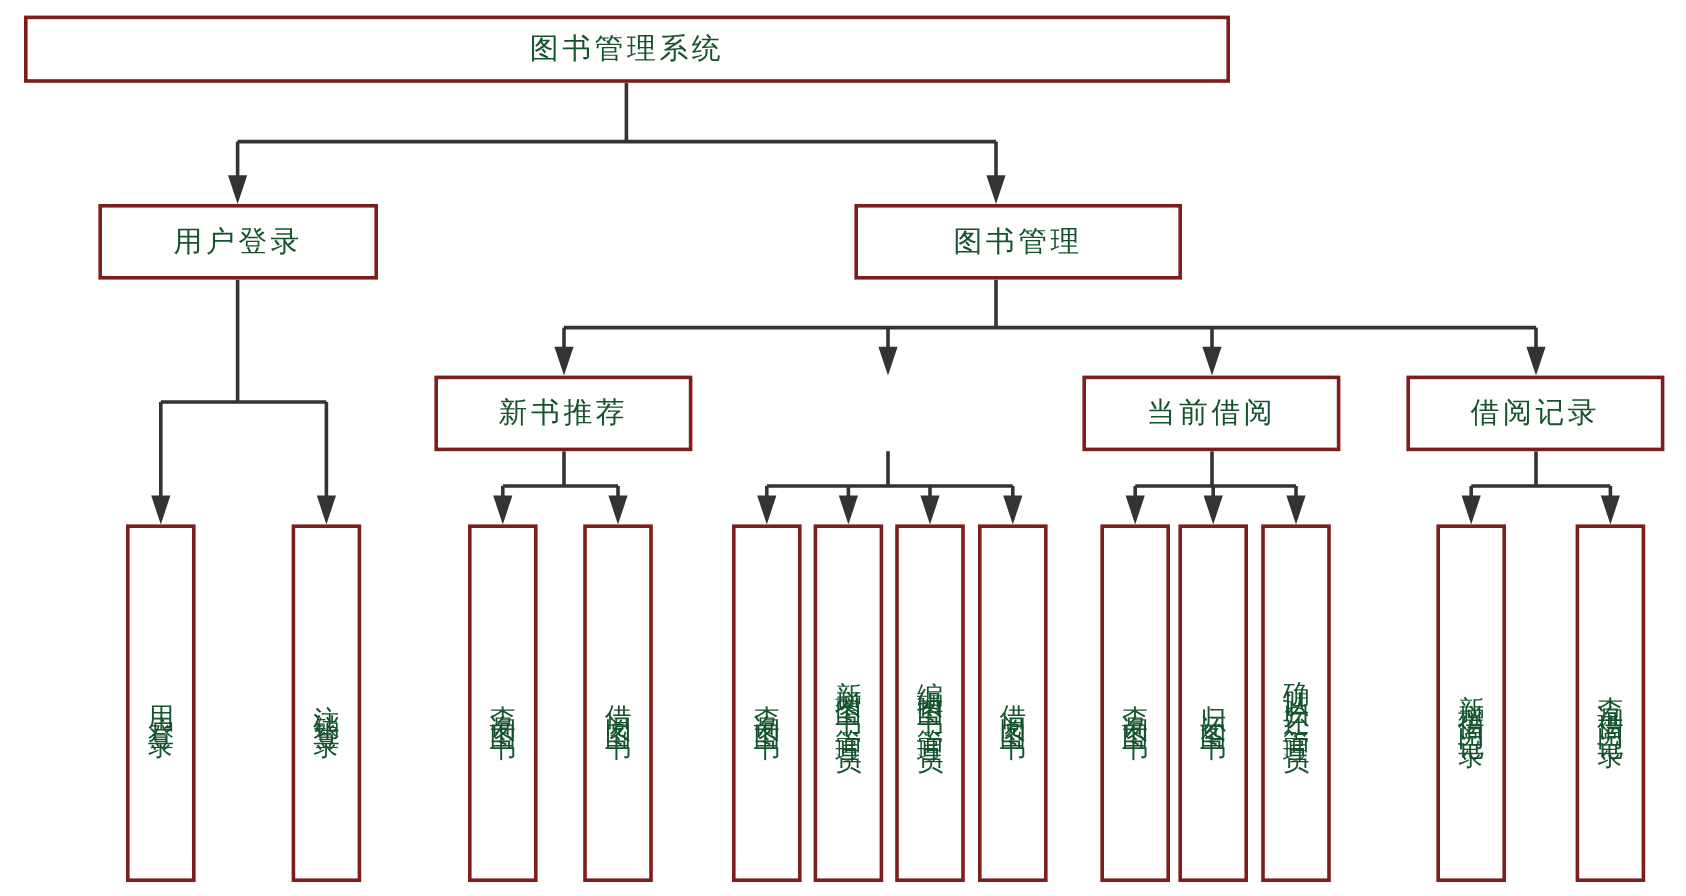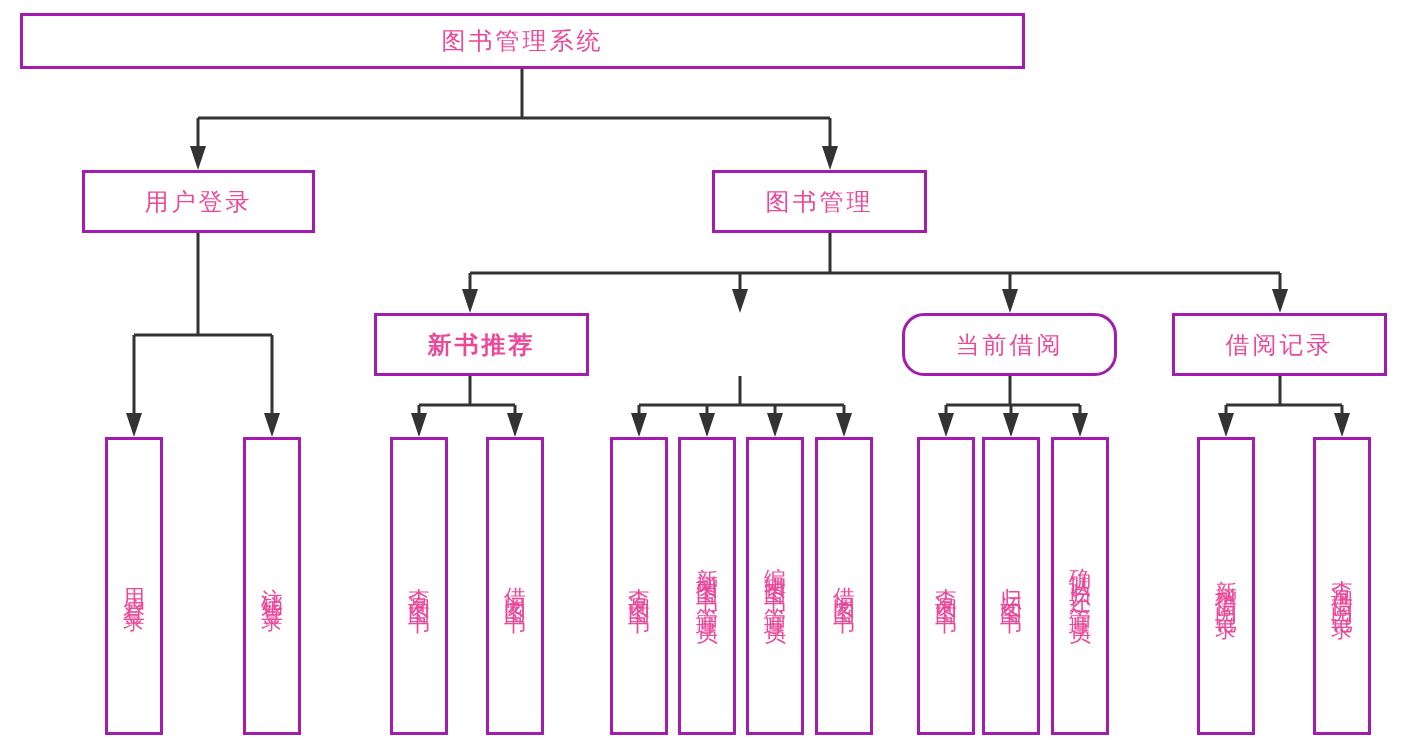--- a/index.html
+++ b/index.html
@@ -18,23 +18,23 @@
   #connectors {
     position: absolute;
     left: 0;
     top: 0;
     width: 1405px;
     height: 747px;
   }
   .box {
     position: absolute;
     box-sizing: border-box;
-    border: 3px solid #a21caf;
+    border: 3px solid #7f1d1d;
     background: #ffffff;
-    color: #ec4899;
+    color: #14532d;
     display: flex;
     align-items: center;
     justify-content: center;
     text-align: center;
   }
   .hbox {
     font-size: 24px;
     letter-spacing: 3px;
     line-height: 1;
   }
@@ -131,24 +131,24 @@
       <polygon points="1011,437 1003,413 1019,413"></polygon>
       <polygon points="1080,437 1072,413 1088,413"></polygon>
       <polygon points="1226,437 1218,413 1234,413"></polygon>
       <polygon points="1342,437 1334,413 1350,413"></polygon>
     </g>
   </svg>
 
   <div class="box hbox" style="left:20px; top:13px; width:1005px; height:56px;">图书管理系统</div>
 
   <div class="box hbox" style="left:82px; top:170px; width:233px; height:63px;">用户登录</div>
-  <div class="box hbox" style="left:712px; top:170px; width:215px; height:63px;">图书管理</div>
+  <div class="box hbox" style="left:712px; top:170px; width:273px; height:63px;">图书管理</div>
 
-  <div class="box hbox l3" style="left:374px;font-weight:bold;">新书推荐</div>
-  <div class="box hbox l3" style="left:902px;border-radius:22px;">当前借阅</div>
+  <div class="box hbox l3" style="left:362px;">新书推荐</div>
+  <div class="box hbox l3" style="left:902px;">当前借阅</div>
   <div class="box hbox l3" style="left:1172px;">借阅记录</div>
 
   <div class="box vbox" style="left:105px;">用户登录</div>
   <div class="box vbox" style="left:243px;">注销登录</div>
 
   <div class="box vbox" style="left:390px;">查询图书</div>
   <div class="box vbox" style="left:486px;">借阅图书</div>
 
   <div class="box vbox" style="left:610px;">查询图书</div>
   <div class="box vbox" style="left:678px;">新增图书（管理员）</div>

